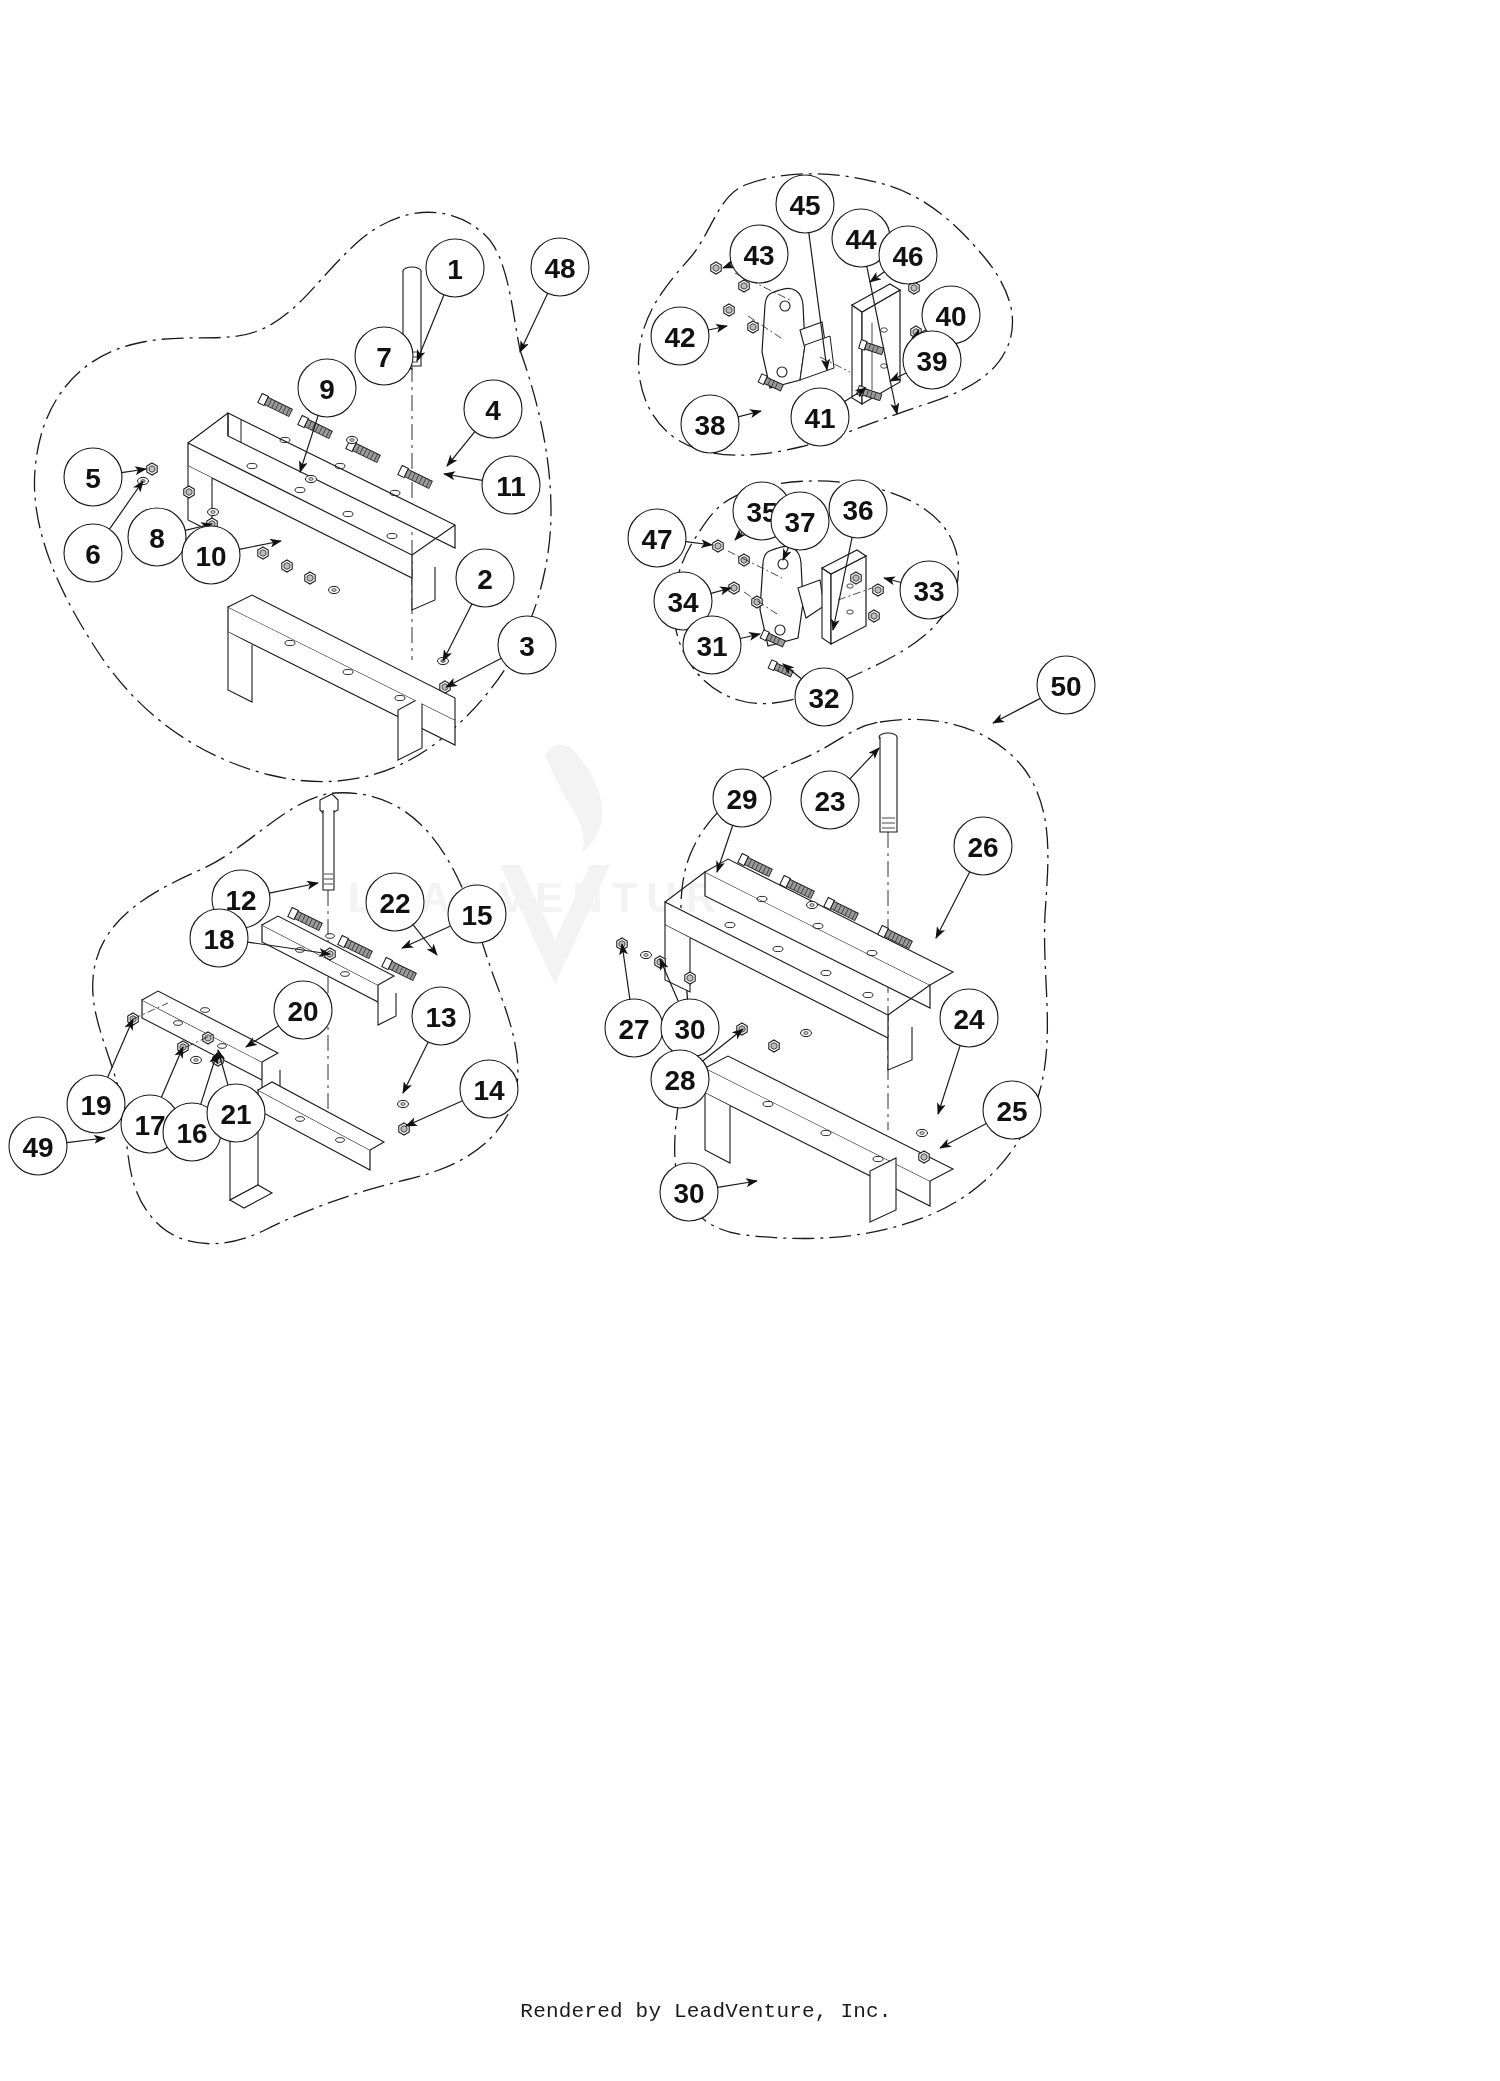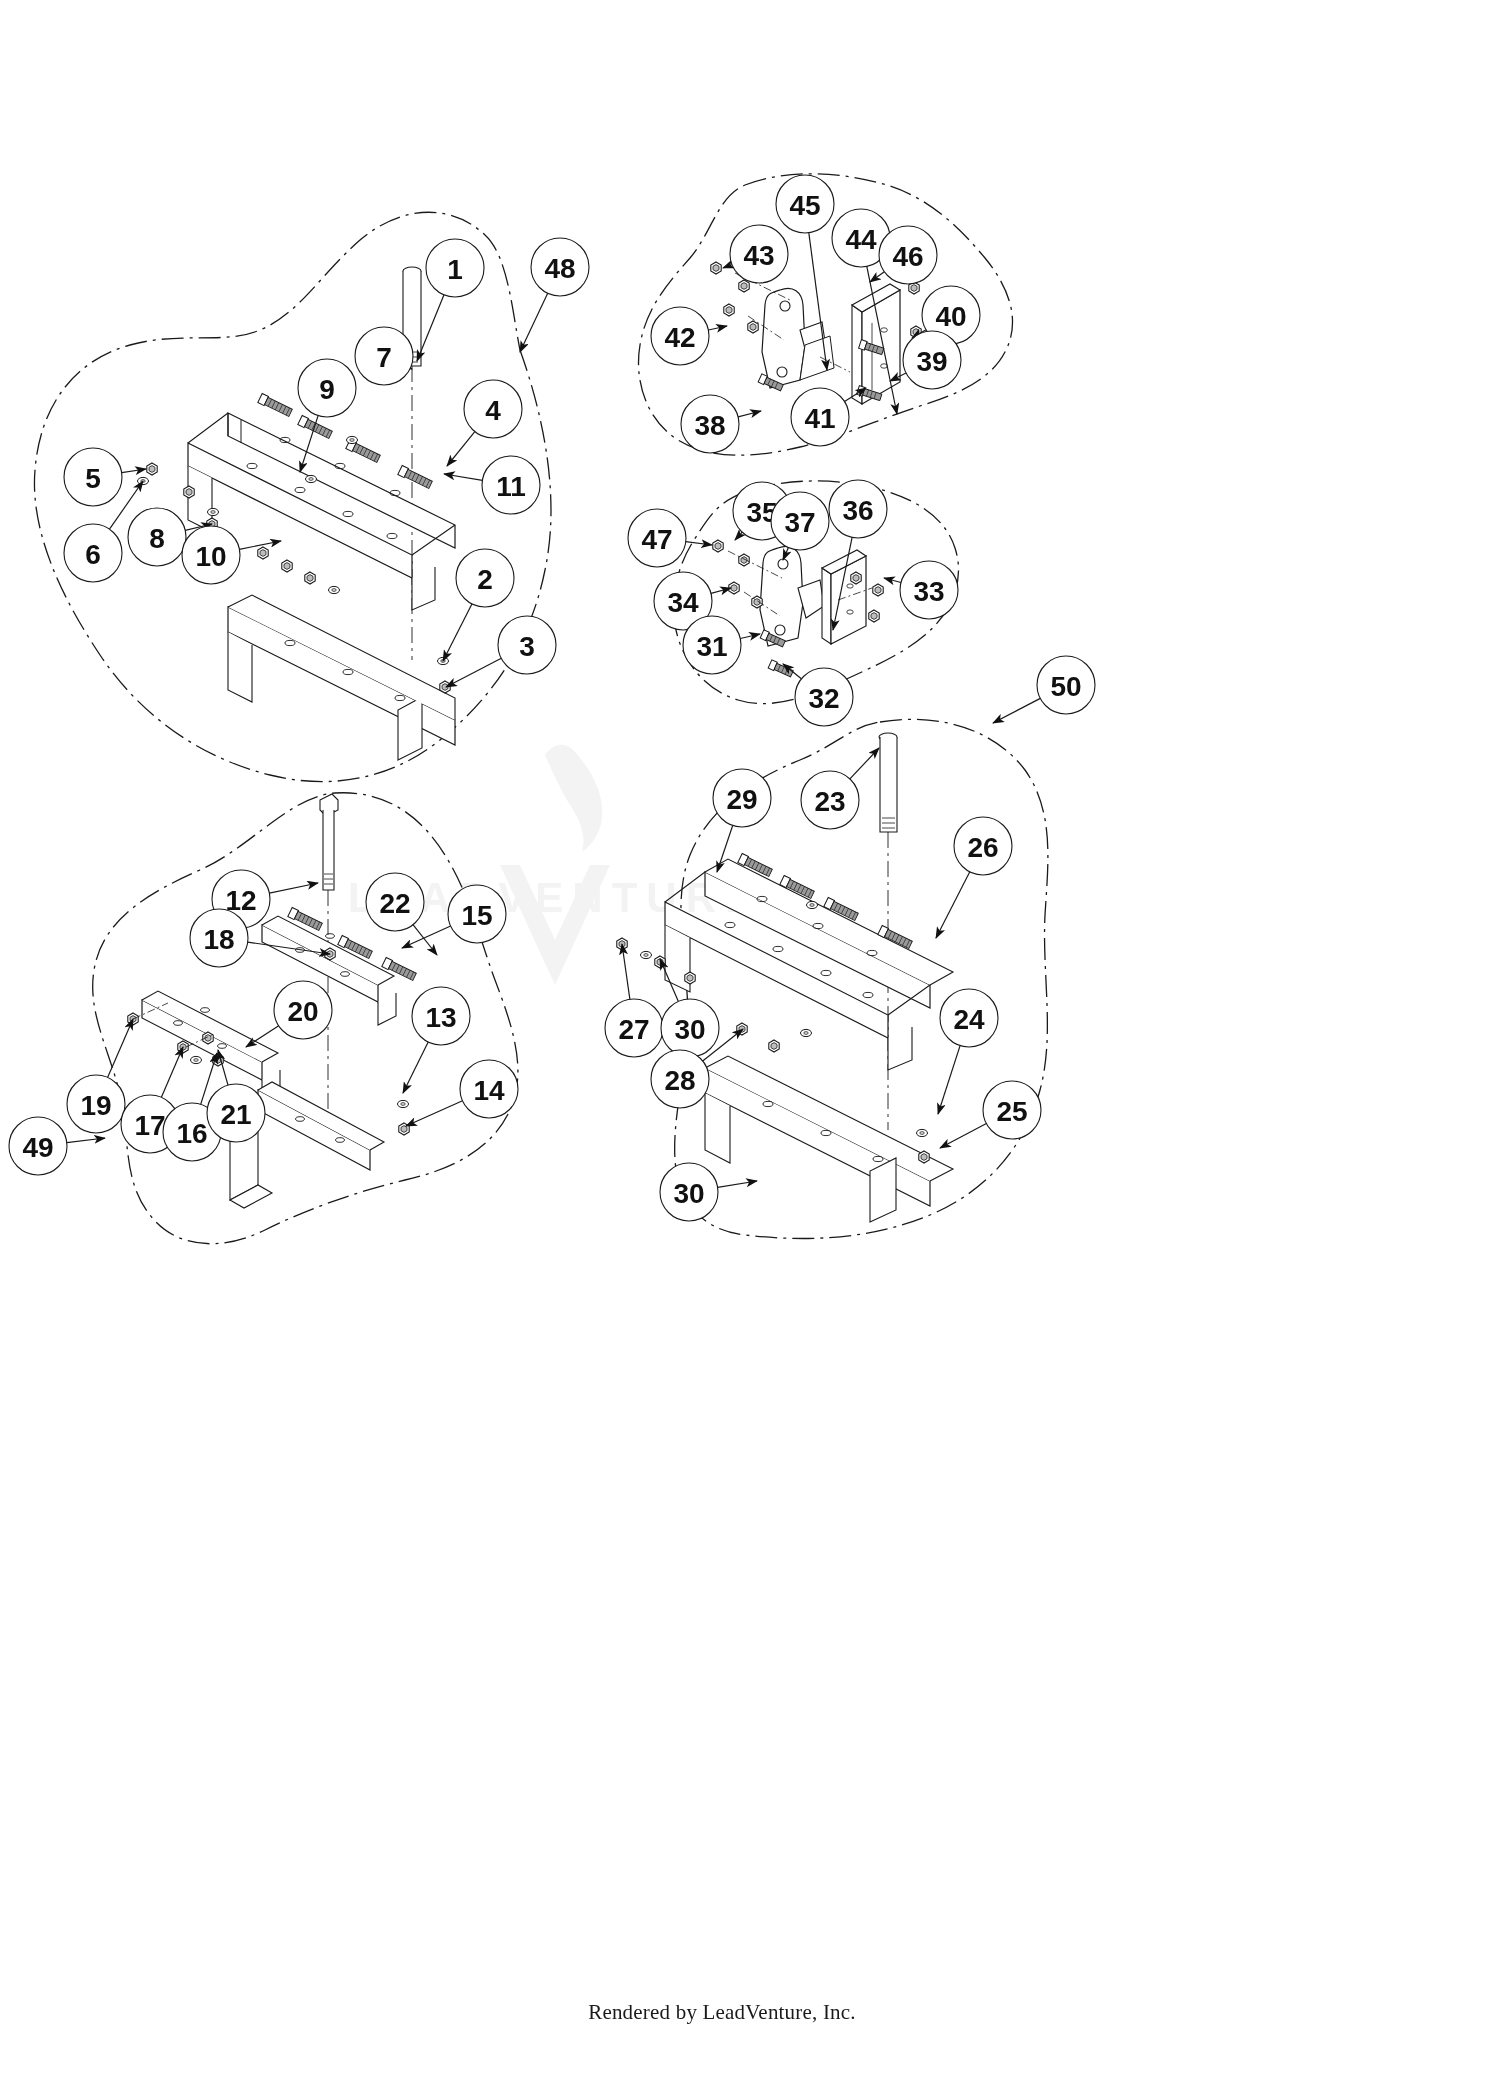--- a/index.html
+++ b/index.html
@@ -26,25 +26,24 @@
     left: 0; top: 0;
     width: 1500px;
     height: 2081px;
   }
   .footer-note {
     position: absolute;
     left: 0;
     top: 2000px;
     width: 1412px;
     text-align: center;
-    font-family: Liberation Serif, serif;
+    font-family: Liberation Mono, monospace;
     font-size: 21px;
     color: #1a1a1a;
     letter-spacing: 0.2px;
-    padding-left: 16px;
   }
   text.callout-num {
     font-family: "Liberation Sans", sans-serif;
     font-weight: bold;
     fill: #111111;
     text-anchor: middle;
     dominant-baseline: central;
   }
 </style>
 </head>

